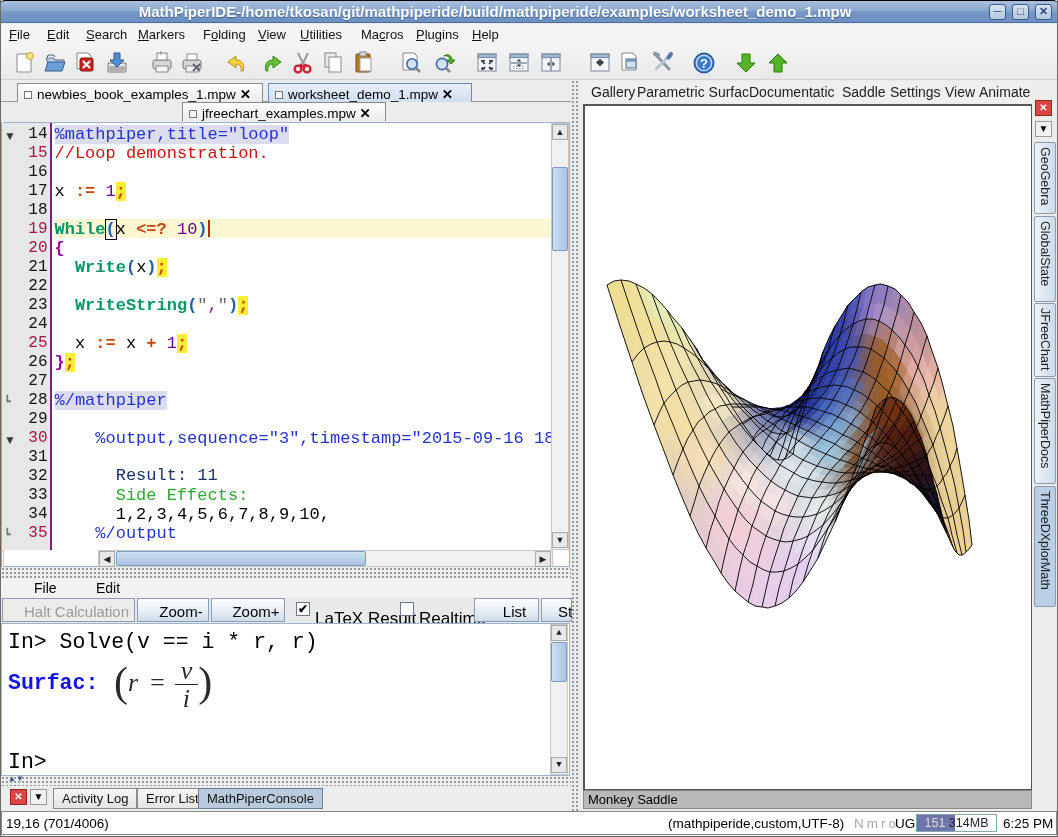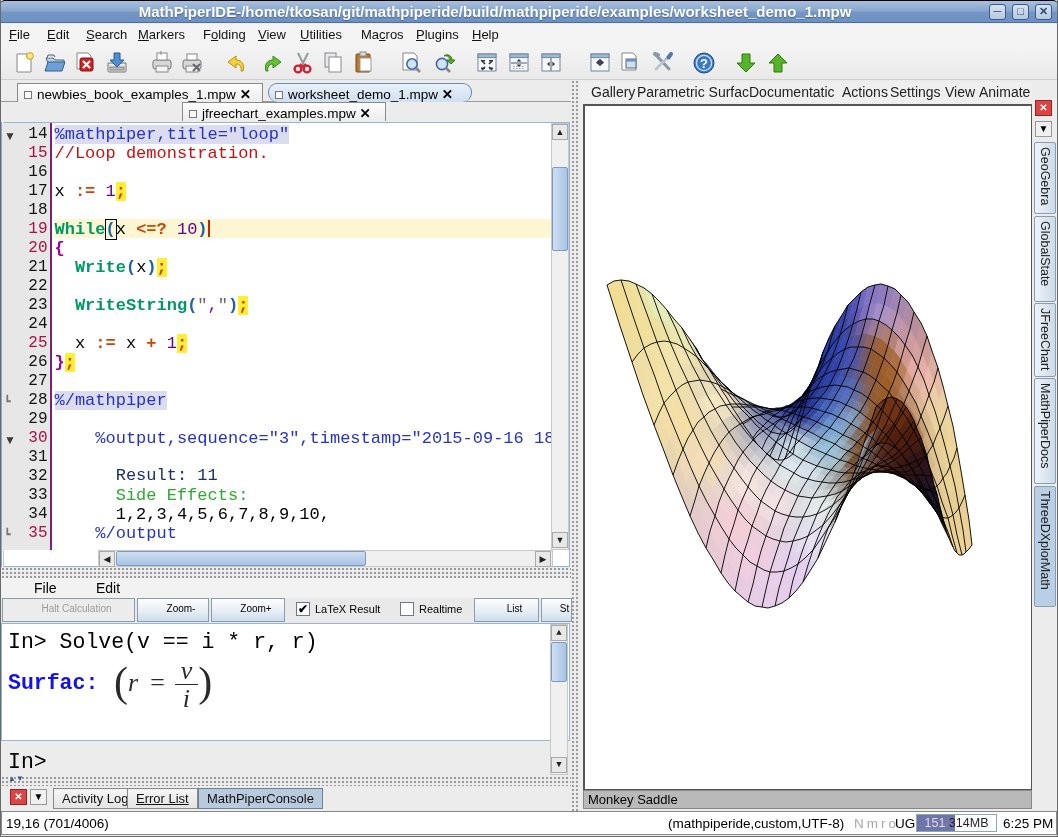--- a/index.html
+++ b/index.html
@@ -16,21 +16,21 @@
 
 #menubar { left:1px; top:24px; width:1056px; height:22px; background:#f4f4f4; }
 #menubar span { font-size:13px; color:#111; }
 #menubar span u { text-decoration:underline; }
 
 #toolbar { left:1px; top:46px; width:1056px; height:34px; background:linear-gradient(#f4f4f4,#e9e9e9); border-bottom:1px solid #d0d0d0; }
 .tbi { position:absolute; top:4px; width:26px; height:26px; }
 
 #tabszone { left:1px; top:80px; width:570px; height:42px; background:#ececec; }
 .tab { position:absolute; height:19px; border:1px solid #8a8a8a; border-bottom:none; background:linear-gradient(#fdfdfd,#ececec); font-size:13.5px; color:#000; padding:2px 6px 0 6px; border-radius:1px 1px 0 0; }
-.tab.sel { background:linear-gradient(#e8f0fa,#cfdff0); border-color:#6a8ab0;border-radius:9px; }
+.tab.sel { background:linear-gradient(#e8f0fa,#cfdff0); border-color:#6a8ab0; }
 .tsq { display:inline-block; width:8px; height:8px; border:1px solid #777; background:#f8f8f8; margin-right:5px; }
 
 #editor { left:1px; top:122px; width:569px; height:445px; background:#fff; border:1px solid #99b4d1; }
 #gutter { left:0px; top:0px; width:50px; height:427px; background:#e7e7e7; border-right:2px solid #7a1f7a; }
 .ln { position:absolute; right:2.5px; font-family:"Liberation Mono", monospace; font-size:16px; color:#141414; }
 .lnr { color:#aa1144; }
 .fold { position:absolute; left:2px; width:13px; color:#3a3a3a; font-size:12px; }
 #codearea { left:52px; top:0px; width:497px; height:427px; overflow:hidden; }
 .cl { position:absolute; left:0.5px; white-space:pre; font-family:"Liberation Mono", monospace; font-size:17px; line-height:19px; }
 .hlline { position:absolute; left:0; width:100%; height:19px; background:#fcf7d2; }
@@ -53,25 +53,25 @@
 
 .sb { position:absolute; background:#f0f0f0; border:1px solid #c8c8c8; }
 .sbthumb { position:absolute; background:linear-gradient(90deg,#cfdff2,#a8c4e4); border:1px solid #7a9cc4; border-radius:2px; }
 .sbthumbh { background:linear-gradient(#cfdff2,#a8c4e4); border:1px solid #7a9cc4; border-radius:2px; }
 .sbarrow { position:absolute; width:16px; height:16px; background:#e8e8e8; border:1px solid #aaa; color:#222; font-size:9px; text-align:center; line-height:15px; }
 
 .dots { background-image:radial-gradient(#9a9a9a 1px, transparent 1.1px); background-size:4px 4px; background-color:#ececec; }
 
 #consmenu { left:1px; top:578px; width:569px; height:20px; background:#f2f2f2; font-size:14px; }
 #consbtns { left:1px; top:598px; width:569px; height:25px; background:#e9e9e9; }
-.cbtn { position:absolute; top:0px; height:24px; background:linear-gradient(#fcfdfe 0%,#e8eef6 55%,#cddcec 100%); border:1px solid #8a9cb0; font-size:10px; text-align:center; color:#000; padding-top:4px;padding-left:16px; }
+.cbtn { position:absolute; top:0px; height:24px; background:linear-gradient(#fcfdfe 0%,#e8eef6 55%,#cddcec 100%); border:1px solid #8a9cb0; font-size:15px; text-align:center; color:#000; padding-top:4px;padding-left:16px; }
 .cbtn.dis { background:#ececec; color:#9a9a9a; }
 .chk { position:absolute; top:4px; width:14px; height:14px; background:#fff; border:1px solid #6a7a8a; font-size:12px; line-height:13px; text-align:center; font-weight:bold; }
-.clab { position:absolute; top:5px; font-size:11px; color:#000; }
-#constext { left:1px; top:623px; width:569px; height:118px; background:#fff; border:1px solid #9ab4d1; font-family:"Liberation Mono", monospace; font-size:21.5px; }
+.clab { position:absolute; top:11px; font-size:17px; color:#000; }
+#constext { left:1px; top:623px; width:569px; height:153px; background:#fff; border:1px solid #9ab4d1; font-family:"Liberation Mono", monospace; font-size:21.5px; }
 
 #dockrow { left:1px; top:786px; width:569px; height:25px; background:#ececec; }
 .dtab { position:absolute; top:2px; height:21px; border:1px solid #8a8a8a; background:linear-gradient(#f6f6f6,#e4e4e4); font-size:13px; padding:2px 8px 0 8px; color:#111; }
 .dtab.sel { background:#b9cadd; border-color:#68809c; }
 .xbtn { position:absolute; width:17px; height:16px; background:#f0f0f0; border:1px solid #999; text-align:center; font-size:10px; line-height:14px; }
 
 #statusbar { left:1px; top:811px; width:1056px; height:24px; background:#fff; border:1px solid #888; font-size:13.5px; color:#000; white-space:nowrap; }
 #rmenu { left:580px; top:82px; width:452px; height:21px; background:#efefef; font-size:14px; color:#222; white-space:nowrap; overflow:hidden; }
 #plotarea { left:583px; top:104px; width:449px; height:686px; background:#fff; border:1px solid #555; border-width:2px 1px 1px 2px; }
 #plotlabel { left:583px; top:790px; width:449px; height:19px; background:#b9b9b9; border:1px solid #888; font-size:13px; color:#000; padding:1px 0 0 4px; }
@@ -316,38 +316,38 @@
   <div class="abs sbarrow" style="left:549px; top:133px;">▼</div>
 </div>
 
 <div class="abs dots" style="left:1px; top:776px; width:570px; height:10px;"></div>
 <div class="abs" style="left:8px; top:774px; font-size:8px; color:#3a5a8c;">▲▼</div>
 
 <div class="abs" id="dockrow">
   <div class="xbtn" style="left:9px; top:3px; background:#d44; color:#fff; font-weight:bold; border-color:#922;">✕</div>
   <div class="xbtn" style="left:29px; top:3px;">▼</div>
   <div class="dtab" style="left:52px;">Activity Log</div>
-  <div class="dtab" style="left:126px;text-decoration:underline;">Error List</div>
+  <div class="dtab" style="left:136px;">Error List</div>
   <div class="dtab sel" style="left:197px;">MathPiperConsole</div>
 </div>
 
 <div class="abs" id="statusbar">
   <span style="position:absolute; left:4px; top:4px;">19,16 (701/4006)</span>
   <span style="position:absolute; left:666px; top:4px;">(mathpiperide,custom,UTF-8)</span>
   <span style="position:absolute; left:852px; top:4px; color:#a8a8a8; letter-spacing:3px;">Nmro</span>
   <span style="position:absolute; left:893px; top:4px;">UG</span>
   <span style="position:absolute; left:914px; top:2px; width:81px; height:18px; border:1px solid #8aa; font-size:12.5px; line-height:16px; text-align:center; color:#223; background:linear-gradient(90deg,#6f74ab 0%,#6f74ab 48%,#fff 48%);"><span style="color:#ddd;">151</span><span style="color:#888;">/</span>314MB</span>
   <span style="position:absolute; left:1001px; top:4px;">6:25 PM</span>
 </div>
 
 <div class="abs" id="rmenu">
     <span style="position:absolute;left:11px;top:2px;">Gallery</span>
     <span style="position:absolute;left:57px;top:2px;">Parametric Surfac</span>
     <span style="position:absolute;left:169px;top:2px;">Documentatic</span>
-    <span style="position:absolute;left:262px;top:2px;">Actions</span>
+    <span style="position:absolute;left:262px;top:2px;">Saddle</span>
     <span style="position:absolute;left:310px;top:2px;">Settings</span>
     <span style="position:absolute;left:365px;top:2px;">View</span>
     <span style="position:absolute;left:399px;top:2px;">Animate</span>
   </div>
 <div class="abs" id="plotarea"><svg width="448" height="686" viewBox="0 0 448 686" xmlns="http://www.w3.org/2000/svg">
       <path d="M209 334 212 329 208 348 204 351Z" fill="#79849f" stroke="#79849f" stroke-width=".6"></path>
       <path d="M205 337 209 334 204 351 200 353Z" fill="#77809a" stroke="#77809a" stroke-width=".6"></path>
       <path d="M201 339 205 337 200 353 197 354Z" fill="#747c95" stroke="#747c95" stroke-width=".6"></path>
       <path d="M198 340 201 339 197 354 193 354Z" fill="#727992" stroke="#727992" stroke-width=".6"></path>
       <path d="M213 317 217 311 212 329 209 334Z" fill="#7787ab" stroke="#7787ab" stroke-width=".6"></path>

